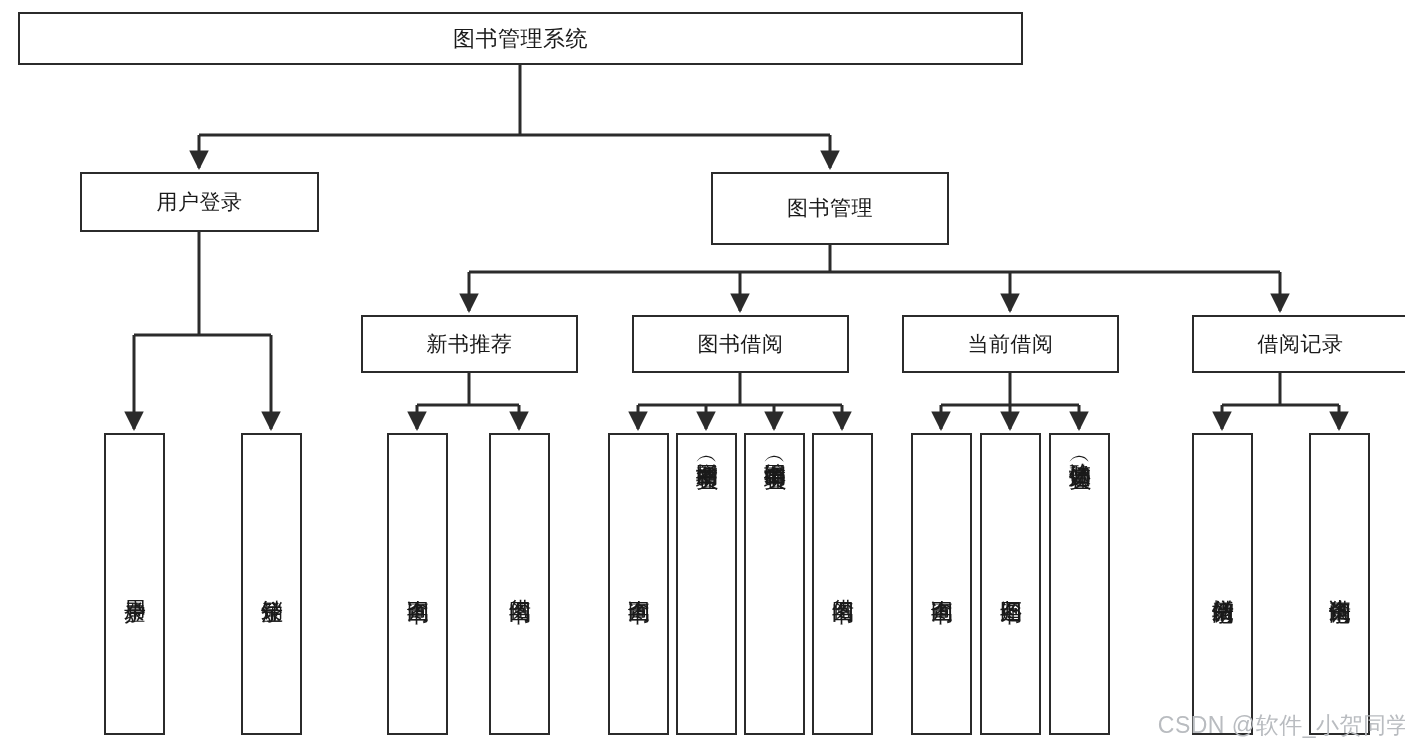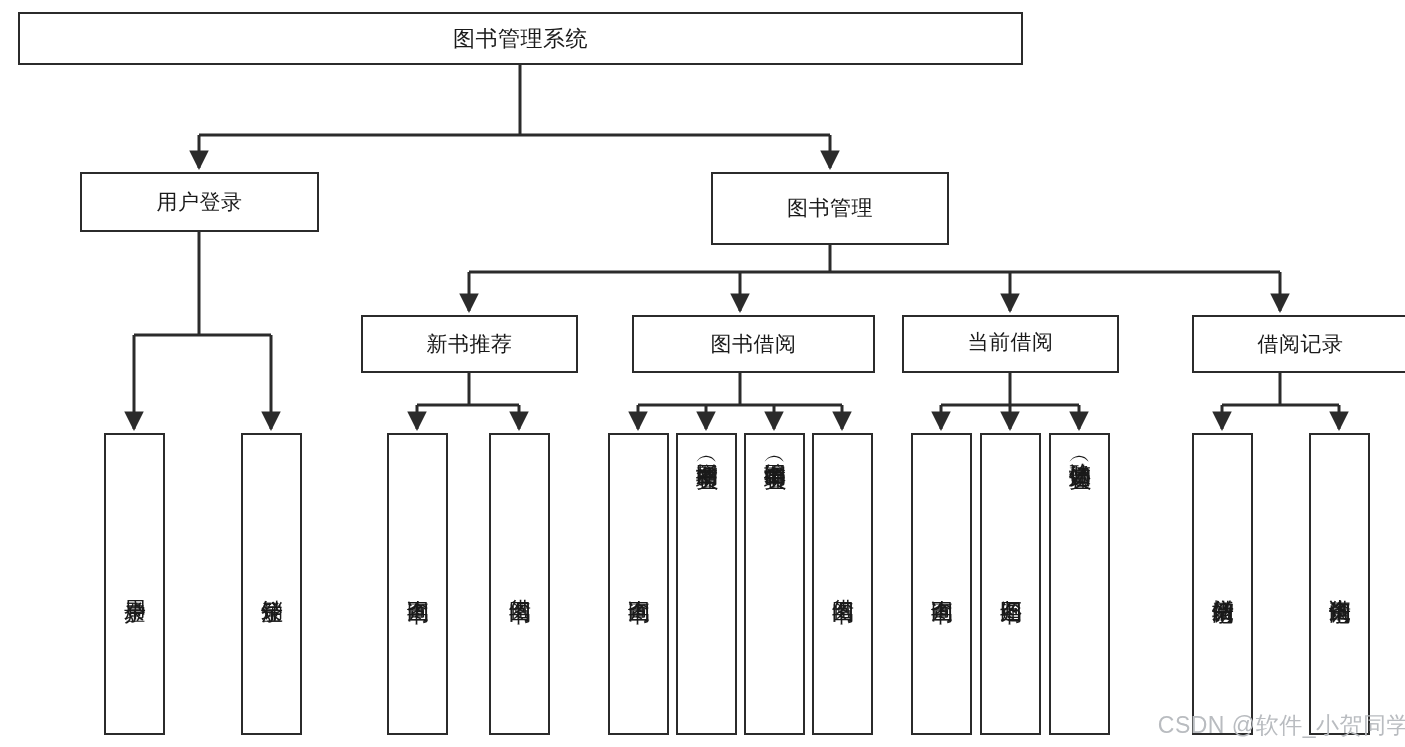--- a/index.html
+++ b/index.html
@@ -129,24 +129,24 @@
   <div class="node" style="left:80px; top:172px; width:239px; height:60px;">
     <span class="label">用户登录</span>
   </div>
   <div class="node" style="left:711px; top:172px; width:238px; height:73px;">
     <span class="label">图书管理</span>
   </div>
 
   <div class="node" style="left:361px; top:315px; width:217px; height:58px;">
     <span class="label">新书推荐</span>
   </div>
-  <div class="node" style="left:632px; top:315px; width:243px; height:58px;">
+  <div class="node" style="left:632px; top:315px; width:217px; height:58px;">
     <span class="label">图书借阅</span>
   </div>
-  <div class="node" style="left:902px; top:315px; width:217px; height:58px;font-family:Liberation Mono, monospace;">
+  <div class="node" style="left:902px; top:315px; width:217px; height:58px;">
     <span class="label">当前借阅</span>
   </div>
   <div class="node" style="left:1192px; top:315px; width:217px; height:58px;">
     <span class="label">借阅记录</span>
   </div>
 
   <div class="node leaf mid-anchor" style="left:104px; top:433px; width:61px; height:302px;">
     <span class="label">用户登录</span>
   </div>
   <div class="node leaf mid-anchor" style="left:241px; top:433px; width:61px; height:302px;">

